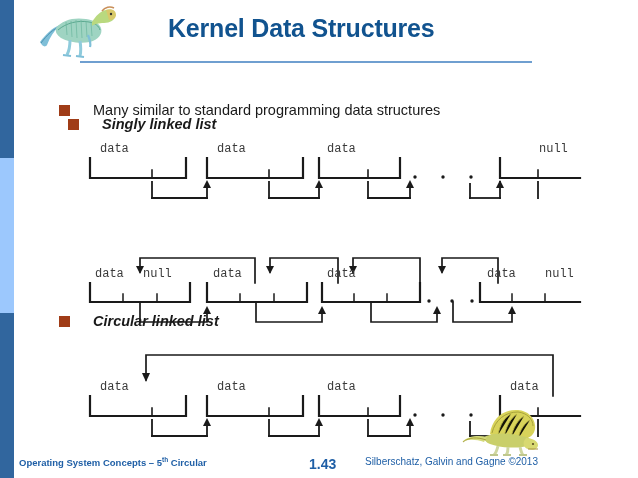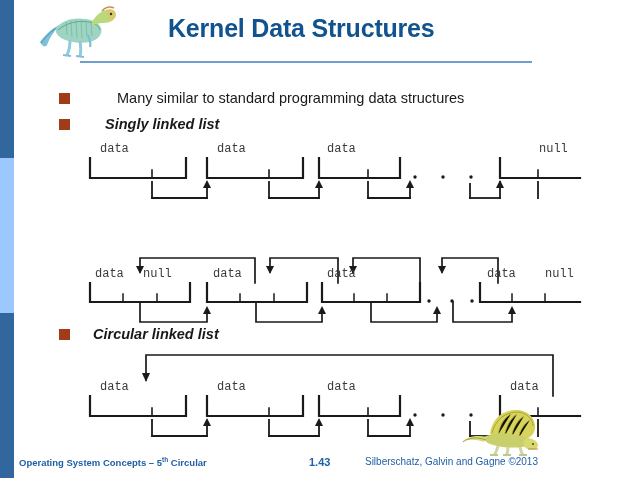--- a/index.html
+++ b/index.html
@@ -31,38 +31,38 @@
 
   
   .dino1 { position: absolute; left: 22px; top: 4px; width: 84px; height: 56px; }
 
   
   .bullet-row { position: absolute; display: flex; align-items: center; }
   .bsq { width: 11px; height: 11px; background: #a03c17; flex: 0 0 auto; }
   .btext { margin-left: 23px; font-size: 14.5px; color: #1a1a1a; white-space: nowrap; }
   .btext.em { font-style: italic; font-weight: bold; }
 
-  .b1 { left: 59px; top: 90px; gap: 24px; }
-  .b2 { left: 59px; top: 116px; gap: 12px; }
+  .b1 { left: 59px; top: 102px; }
+  .b2 { left: 68px; top: 116px; }
   .b3 { left: 59px; top: 220px; }
-  .b4 { left: 59px; top: 326px; }
+  .b4 { left: 59px; top: 313px; }
 
   
   .diagram { position: absolute; left: 0; top: 0; }
 
   
   .footer { position: absolute; left: 14px; bottom: 0; right: 0; height: 26px; }
   .foot-left {
     position: absolute; left: 5px; top: 4px;
     font-size: 9.5px; font-weight: bold; color: #1f5fa6; white-space: nowrap;
   }
   .foot-left sup { font-size: 6.5px; vertical-align: super; }
   .foot-center {
     position: absolute; left: 295px; top: 4px;
-    font-size: 11px; font-weight: bold; color: #1f5fa6;
+    font-size: 14px; font-weight: bold; color: #1f5fa6;
   }
   .foot-right {
     position: absolute; right: 8px; top: 4px;
     font-size: 10px; font-weight: normal; color: #1f5fa6; white-space: nowrap; text-align: center;
   }
 
   
   .dino2 { position: absolute; right: 4px; bottom: 22px; width: 86px; height: 52px; }
 </style>
 </head>

